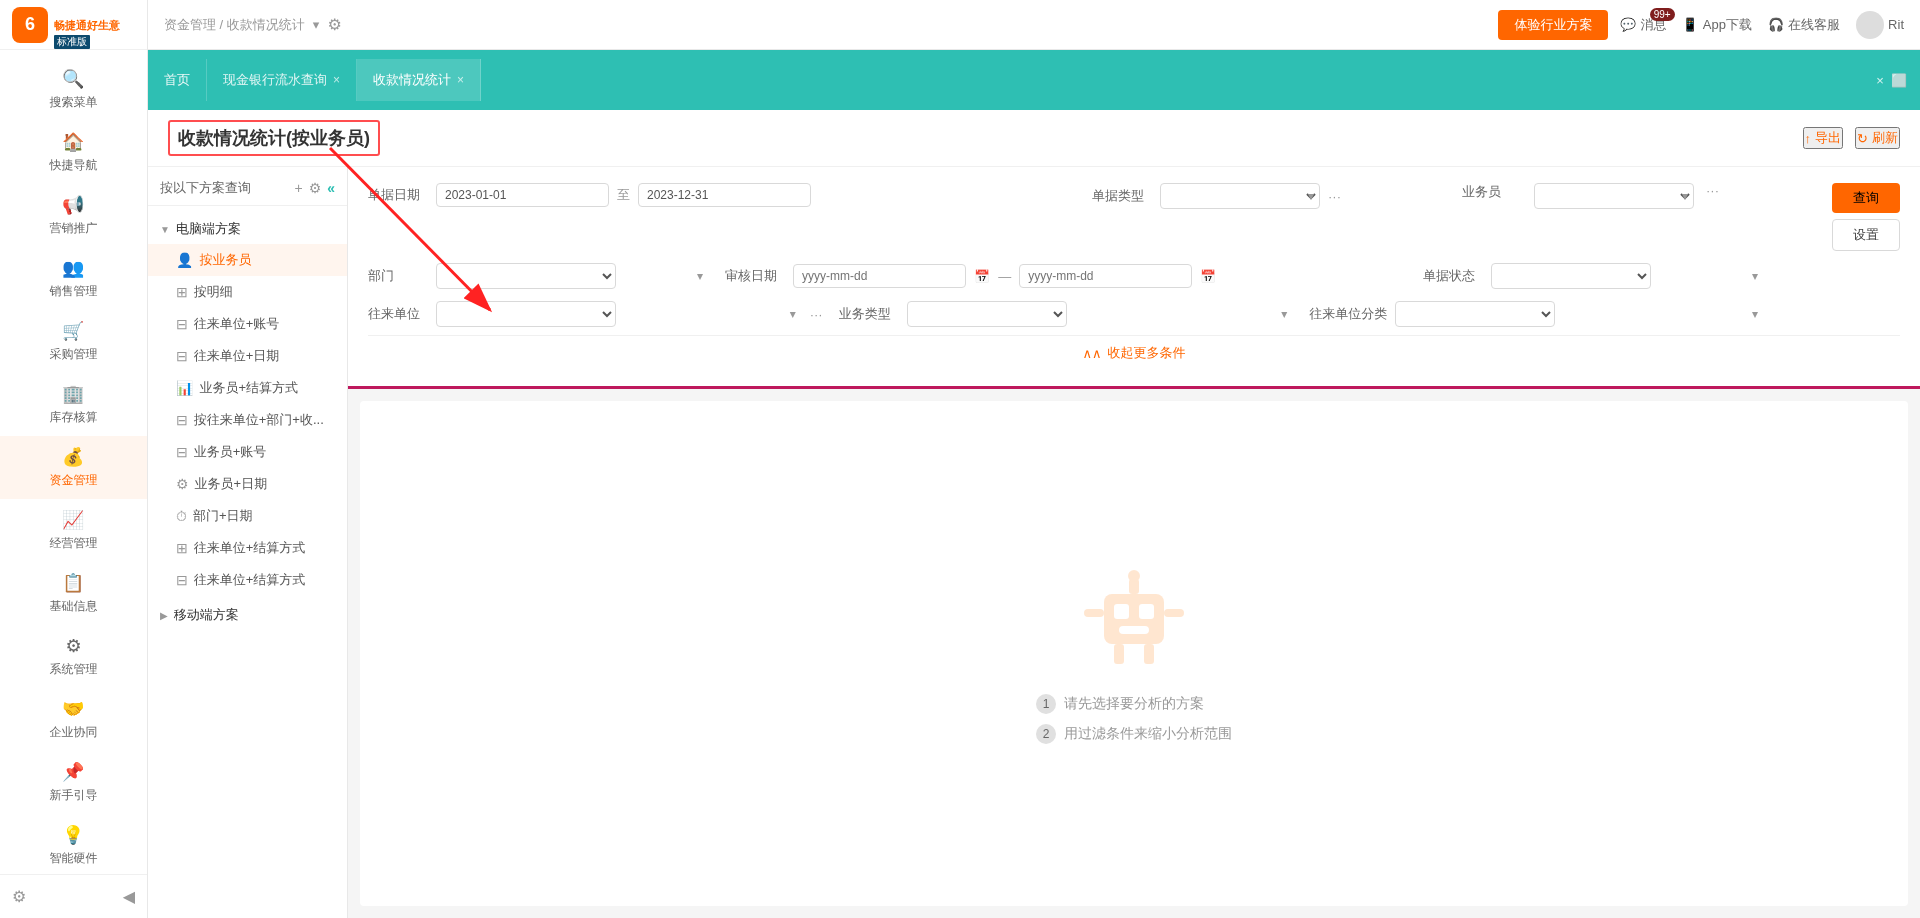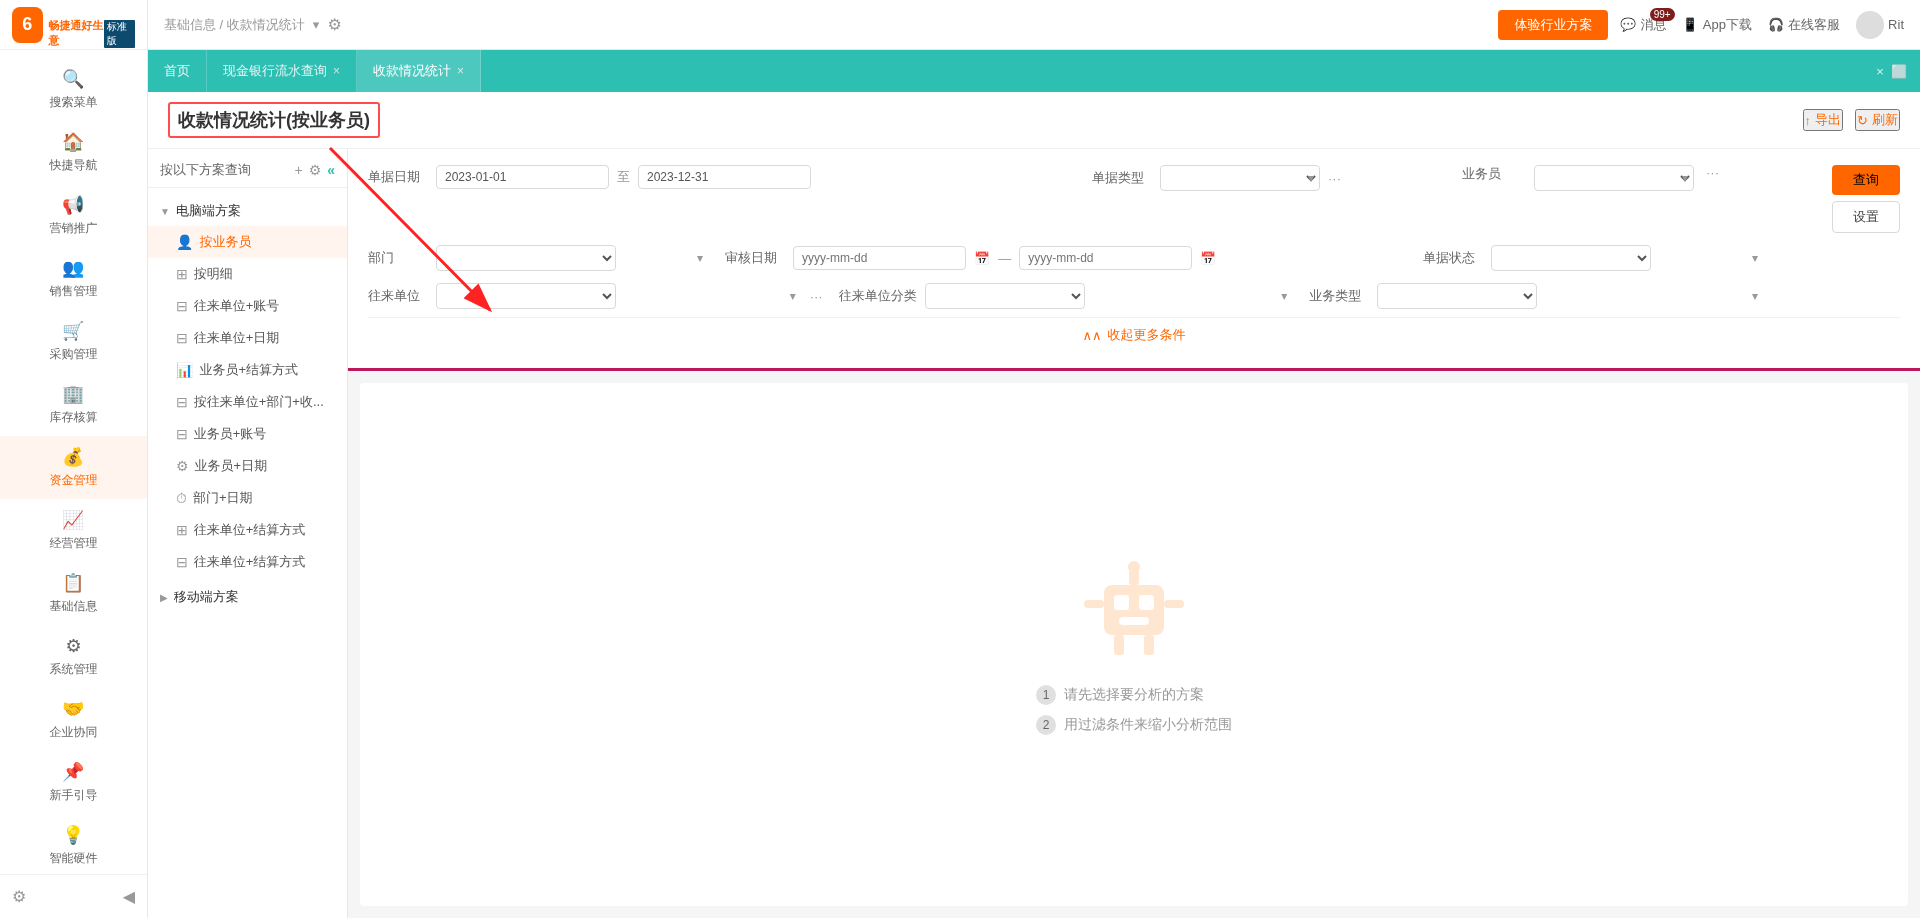--- a/index.html
+++ b/index.html
@@ -25,21 +25,21 @@
     .breadcrumb-text { color: #999; font-size: 13px; }
     .dropdown-arrow { color: #999; cursor: pointer; }
     .gear-btn { color: #999; cursor: pointer; font-size: 16px; }
     .trial-btn { background: #ff6600; color: #fff; border: none; border-radius: 4px; padding: 6px 16px; font-size: 13px; cursor: pointer; }
     .header-right { display: flex; align-items: center; gap: 16px; }
     .header-right-item { display: flex; align-items: center; gap: 4px; color: #666; cursor: pointer; font-size: 13px; position: relative; }
     .badge { background: #7f1d1d; color: #fff; border-radius: 10px; padding: 1px 4px; font-size: 10px; position: absolute; top: -8px; right: -8px; }
     .user-avatar { width: 28px; height: 28px; background: #ddd; border-radius: 50%; }
 
     
-    .tab-bar { height: 42px; background: #2ebfb3; display: flex; align-items: center; padding: 0 0; }
+    .tab-bar { height: 60px; background: #2ebfb3; display: flex; align-items: center; padding: 0 0; }
     .tab-item { height: 42px; display: flex; align-items: center; padding: 0 16px; color: rgba(255,255,255,0.85); font-size: 13px; cursor: pointer; gap: 6px; border-right: 1px solid rgba(255,255,255,0.2); }
     .tab-item.active { background: rgba(255,255,255,0.15); color: #fff; font-weight: 500; }
     .tab-close { color: rgba(255,255,255,0.7); font-size: 12px; cursor: pointer; }
     .tab-home { padding: 0 16px; color: rgba(255,255,255,0.9); font-size: 13px; cursor: pointer; }
     .tab-spacer { flex: 1; }
     .tab-actions { display: flex; align-items: center; gap: 8px; padding: 0 12px; color: rgba(255,255,255,0.8); }
 
     
     .page-content { flex: 1; display: flex; flex-direction: column; overflow: hidden; background: #f5f5f5; }
 
@@ -94,21 +94,21 @@
 
     
     .highlight-box { border: 2px solid #ff4d4f; border-radius: 3px; }
   </style>
 </head>
 <body>
 
 <div class="sidebar">
   <div class="sidebar-logo">
     <div class="logo-icon">6</div>
-    <div style="display:flex;flex-direction:row;margin-left:6px;margin-top:17px;">
+    <div style="display:flex;flex-direction:column;margin-left:6px;margin-top:17px;">
       <span style="font-size:11px;color:#ff6600;font-weight:600;">畅捷通好生意</span>
       <span style="font-size:10px;color:#fff;background:#0c4a6e;border-radius:1px;padding:0 3px;margin-top:2px;display:inline-block;width:fit-content;">标准版</span>
     </div>
   </div>
   <div class="sidebar-nav">
     <div class="nav-item">
       <span class="nav-icon">🔍</span>
       <span>搜索菜单</span>
     </div>
     <div class="nav-item">
@@ -164,21 +164,21 @@
   <div class="sidebar-footer">
     <span class="sidebar-footer-btn">⚙</span>
     <span class="sidebar-footer-btn">◀‌‌‌‌‌‌‌‌‌‌‌‌‌‌‌‌‌‌‌</span>
   </div>
 </div>
 
 <div class="main">
 
   <div class="top-header">
     <div class="breadcrumb-area">
-      <span class="breadcrumb-text">基础信息 / 收款情况统计</span>
+      <span class="breadcrumb-text">资金管理 / 收款情况统计</span>
       <span class="dropdown-arrow">▾</span>
       <span class="gear-btn">⚙</span>
     </div>
     <button class="trial-btn">体验行业方案</button>
     <div class="header-right">
       <div class="header-right-item">
         <span>💬</span>
         <span>消息</span>
         <span class="badge">99+</span>
       </div>
@@ -373,29 +373,29 @@
             <div style="flex:1;display:flex;align-items:center;gap:8px;">
               <span class="filter-label">往来单位</span>
               <div class="select-wrapper" style="flex:1;">
                 <select class="filter-select" style="min-width:180px;">
                   <option></option>
                 </select>
               </div>
               <span style="color:#999;cursor:pointer;">···</span>
             </div>
             <div style="flex:1;display:flex;align-items:center;gap:8px;">
-              <span class="filter-label">往来单位分类</span>
+              <span class="filter-label">业务类型</span>
               <div class="select-wrapper" style="flex:1;">
                 <select class="filter-select" style="min-width:160px;">
                   <option></option>
                 </select>
               </div>
             </div>
             <div style="flex:1;display:flex;align-items:center;gap:8px;">
-              <span class="filter-label">业务类型</span>
+              <span class="filter-label">往来单位分类</span>
               <div class="select-wrapper" style="flex:1;">
                 <select class="filter-select" style="min-width:160px;">
                   <option></option>
                 </select>
               </div>
             </div>
             <div style="width:120px;"></div>
           </div>
 
           <div class="collapse-btn">

